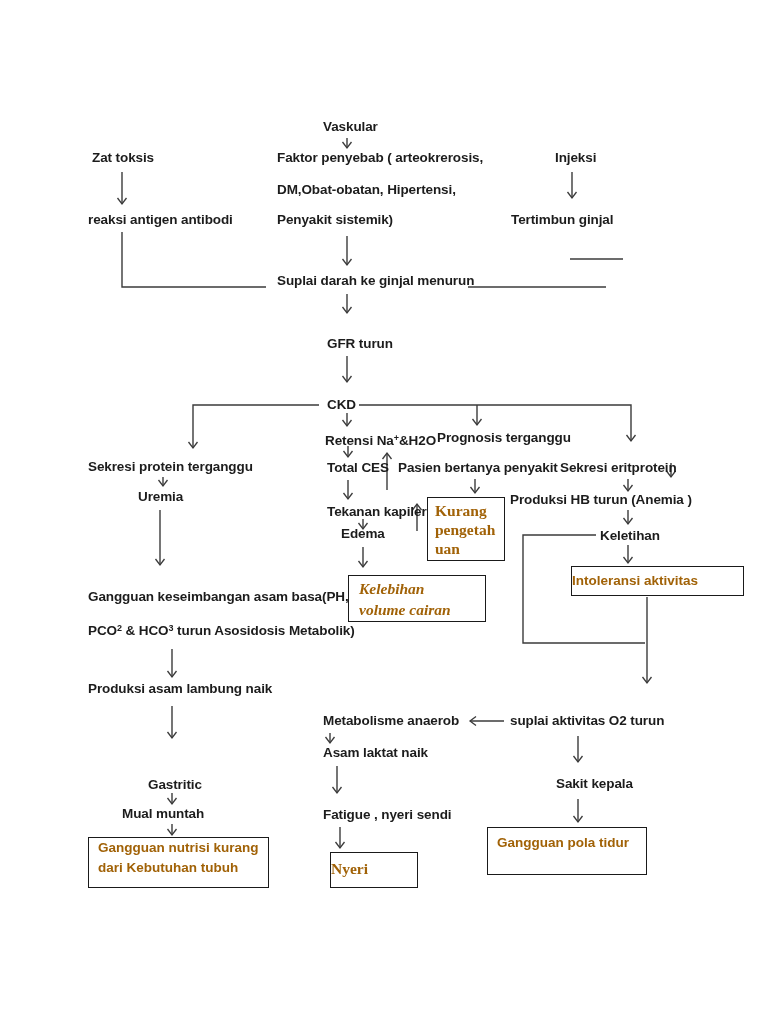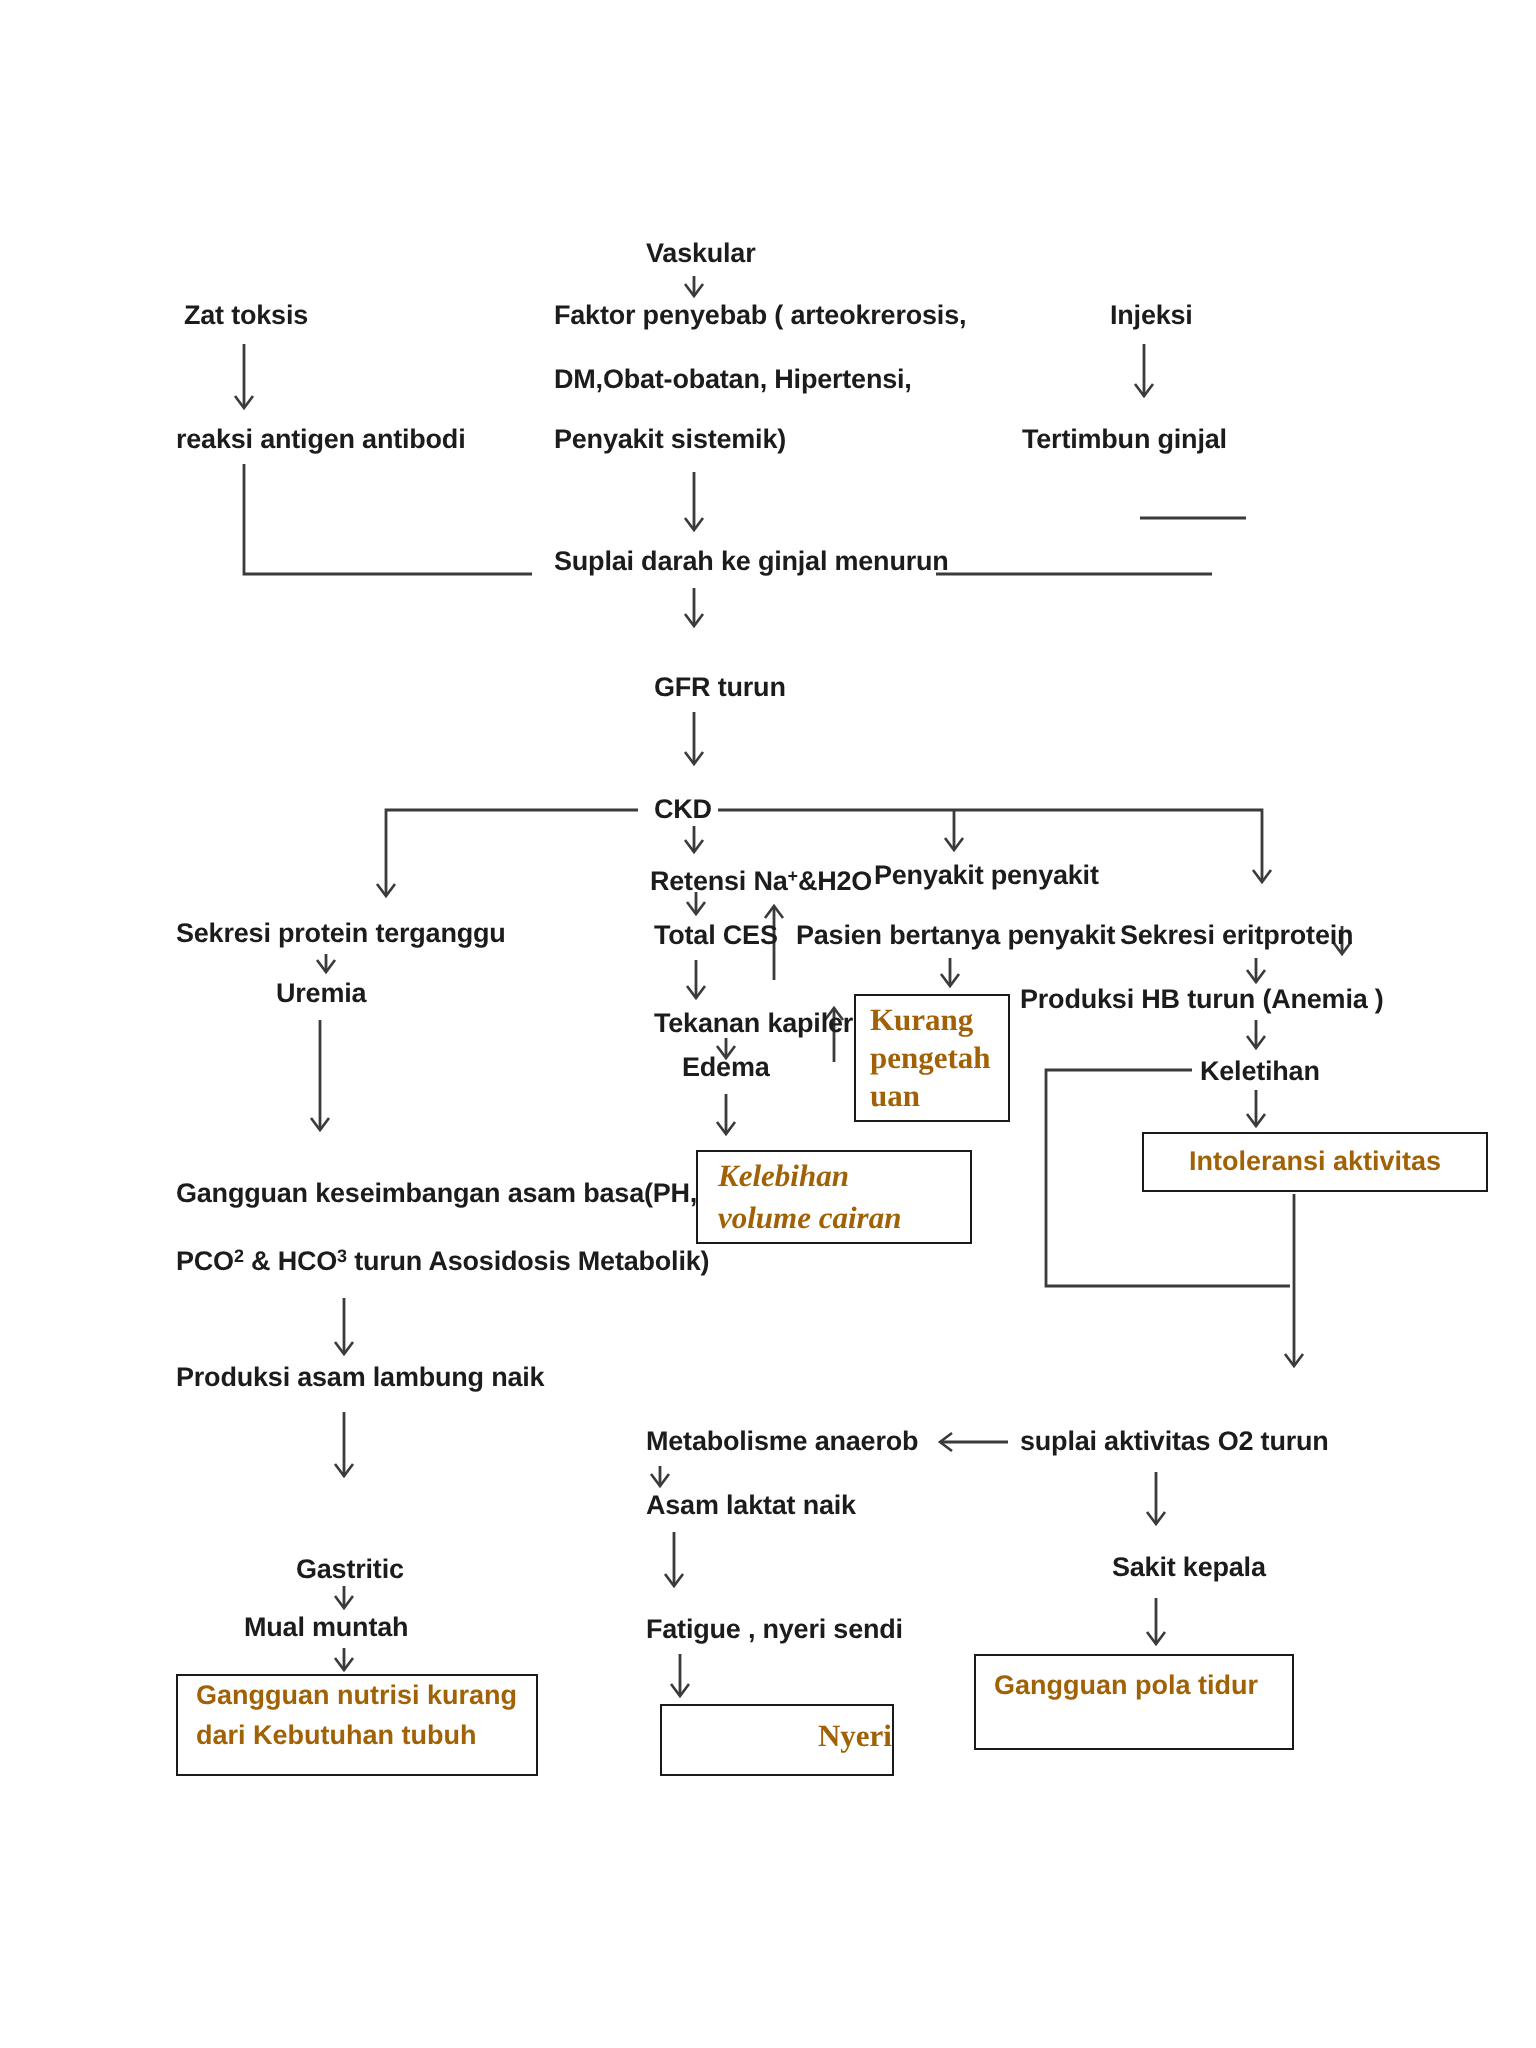--- a/index.html
+++ b/index.html
@@ -79,21 +79,21 @@
   <div class="node" style="left:555px;top:150px">Injeksi</div>
   <div class="node" style="left:277px;top:182px">DM,Obat-obatan, Hipertensi,</div>
   <div class="node" style="left:88px;top:212px">reaksi antigen antibodi</div>
   <div class="node" style="left:277px;top:212px">Penyakit sistemik)</div>
   <div class="node" style="left:511px;top:212px">Tertimbun ginjal</div>
   <div class="node" style="left:277px;top:273px">Suplai darah ke ginjal menurun</div>
   <div class="node" style="left:327px;top:336px">GFR turun</div>
   <div class="node" style="left:327px;top:397px">CKD</div>
 
   <div class="node" style="left:325px;top:430px"><span>Retensi  Na</span><sup>+</sup><span>&amp;H2O</span></div>
-  <div class="node" style="left:437px;top:430px">Penyakit penyakit</div>
+  <div class="node" style="left:437px;top:430px">Prognosis terganggu</div>
 
   <div class="node" style="left:88px;top:459px">Sekresi protein terganggu</div>
   <div class="node" style="left:327px;top:460px">Total CES</div>
   <div class="node" style="left:398px;top:460px">Pasien bertanya penyakit</div>
   <div class="node" style="left:560px;top:460px">Sekresi eritprotein</div>
 
   <div class="node" style="left:138px;top:489px">Uremia</div>
   <div class="node" style="left:510px;top:492px">Produksi HB turun (Anemia )</div>
   <div class="node" style="left:327px;top:504px">Tekanan kapiler</div>
   <div class="node" style="left:341px;top:526px">Edema</div>
@@ -115,24 +115,24 @@
     <div>Kurang</div>
     <div>pengetah</div>
     <div>uan</div>
   </div>
 
   <div class="box serif" style="left:348px;top:575px;width:138px;height:47px;padding:2px 0 0 10px;line-height:21px;font-style:italic;">
     <div>Kelebihan</div>
     <div>volume cairan</div>
   </div>
 
-  <div class="box sans" style="left:571px;top:566px;width:173px;height:30px;text-align:center;line-height:27px;">Intoleransi aktivitas</div>
+  <div class="box sans" style="left:571px;top:566px;width:173px;height:30px;text-align:left;line-height:27px;">Intoleransi aktivitas</div>
 
   <div class="box sans" style="left:88px;top:837px;width:181px;height:51px;padding:0 0 0 9px;line-height:20px;">
     <div>Gangguan nutrisi kurang</div>
     <div>dari Kebutuhan tubuh</div>
   </div>
 
-  <div class="box serif" style="left:330px;top:852px;width:117px;height:36px;text-align:right;line-height:32px;">Nyeri</div>
+  <div class="box serif" style="left:330px;top:852px;width:88px;height:36px;text-align:left;line-height:32px;">Nyeri</div>
 
   <div class="box sans" style="left:487px;top:827px;width:160px;height:48px;padding:6px 0 0 9px;">Gangguan pola tidur</div>
 
 </div>
 
 </body></html>

